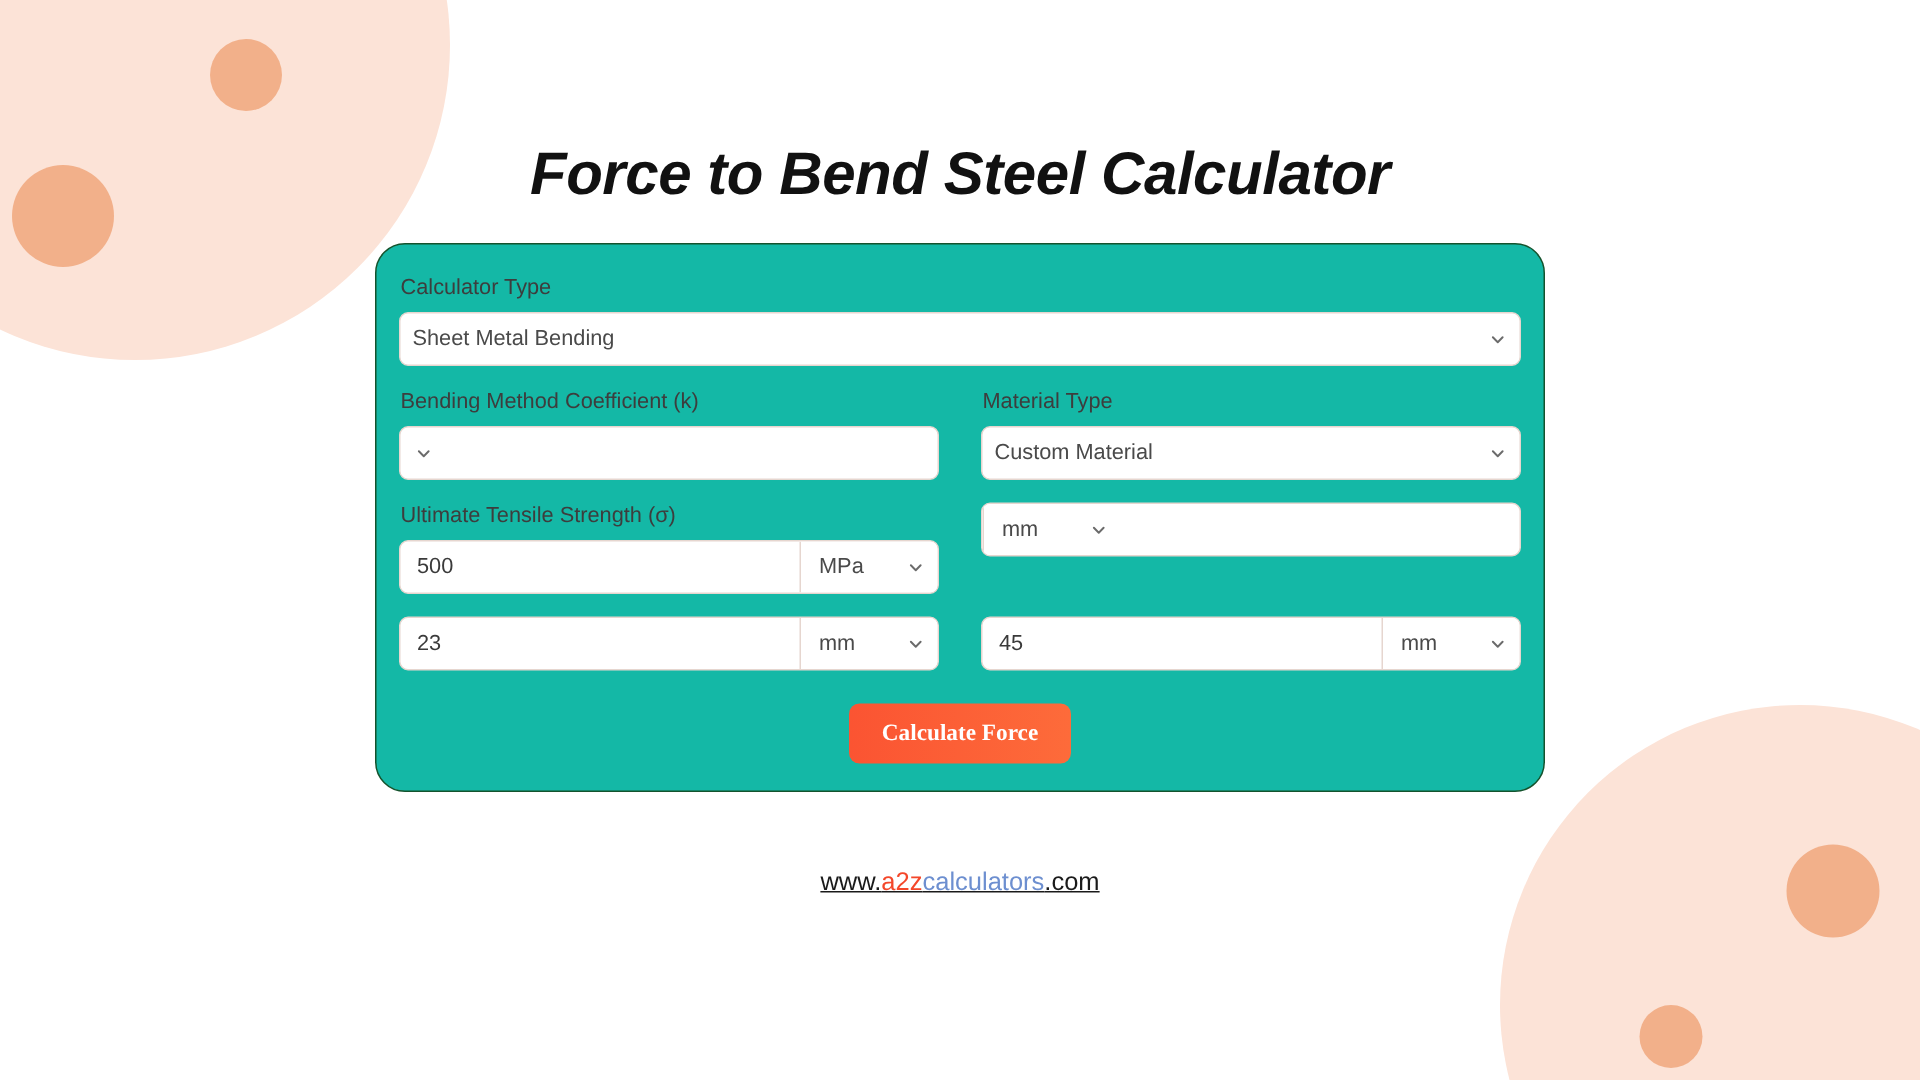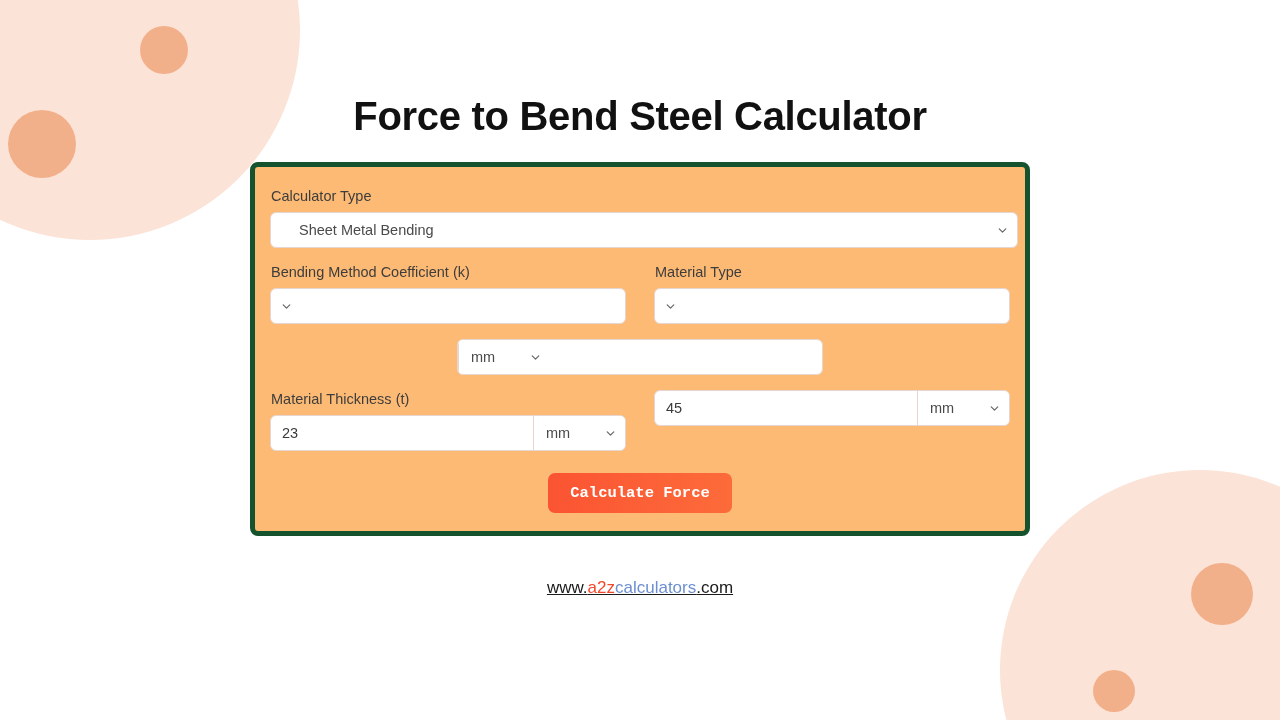--- a/index.html
+++ b/index.html
@@ -57,62 +57,62 @@
     width: 1280px;
   }
   .title {
     text-align: center;
     font-size: 40px;
     font-weight: 700;
     color: #111111;
     margin: 0;
     padding-top: 94px;
     letter-spacing: -0.3px;
+    font-style: italic;
   }
   .card {
     position: absolute;
     left: 250px; top: 162px;
     width: 780px;
-    background: #fdba74;
-    border: 5px solid #14532d;
-    border-radius: 8px;
+    background: #14b8a6;
+    border: 1px solid #14532d;
+    border-radius: 20px;
     padding: 20px 15px 18px 15px;
   }
   .field-label {
     font-size: 14.5px;
     color: #3d3d3d;
     margin: 0 0 7px 1px;
     line-height: 18px;
   }
   .row {
     display: flex;
     gap: 28px;
     margin-top: 15px;
-    justify-content: center;
   }
   .col { width: 366px; }
   .full { width: 748px; }
 
   .control {
     position: relative;
     display: flex;
     align-items: stretch;
     background: #ffffff;
     border: 1px solid #e6d6cf;
     border-radius: 6px;
     height: 36px;
     overflow: hidden;
   }
   .control.select-only { padding: 0; }
 
   .sel-text {
     flex: 1;
     display: flex;
     align-items: center;
-    padding: 0 28px;
+    padding: 0 8px;
     font-size: 14.5px;
     color: #4a4a4a;
     white-space: nowrap;
     overflow: hidden;
   }
   .chev {
     width: 30px;
     display: flex;
     align-items: center;
     justify-content: center;
@@ -145,21 +145,21 @@
   .btn-wrap {
     display: flex;
     justify-content: center;
     margin-top: 22px;
   }
   .calc-btn {
     background: linear-gradient(90deg, #fb5432 0%, #fd6b3a 100%);
     color: #ffffff;
     border: none;
     border-radius: 7px;
-    font-family: Liberation Mono, monospace;
+    font-family: Liberation Serif, serif;
     font-size: 15.5px;
     font-weight: 700;
     padding: 11px 22px;
     cursor: pointer;
   }
 
   .footer {
     position: absolute;
     left: 0; top: 578px;
     width: 1280px;
@@ -207,47 +207,61 @@
             <span class="chev">
               <svg width="13" height="13" viewBox="0 0 24 24" fill="none" stroke="currentColor" stroke-width="2.4" stroke-linecap="round" stroke-linejoin="round">
                   <polyline points="6 9 12 15 18 9"></polyline>
                 </svg>
             </span>
           </div>
         </div>
         <div class="col">
           <div class="field-label">Material Type</div>
           <div class="control select-only">
+            <span class="sel-text">Custom Material</span>
             <span class="chev">
               <svg width="13" height="13" viewBox="0 0 24 24" fill="none" stroke="currentColor" stroke-width="2.4" stroke-linecap="round" stroke-linejoin="round">
                   <polyline points="6 9 12 15 18 9"></polyline>
                 </svg>
             </span>
           </div>
         </div>
       </div>
 
       <div class="row">
         <div class="col">
+          <div class="field-label">Ultimate Tensile Strength (σ)</div>
+          <div class="control">
+            <input class="txt" type="text" value="500" style="">
+            <div class="unit">
+              <span class="sel-text">MPa</span>
+              <span class="chev">
+                <svg width="13" height="13" viewBox="0 0 24 24" fill="none" stroke="currentColor" stroke-width="2.4" stroke-linecap="round" stroke-linejoin="round">
+                    <polyline points="6 9 12 15 18 9"></polyline>
+                  </svg>
+              </span>
+            </div>
+          </div>
+        </div>
+        <div class="col">
           <div class="control">
             <div class="unit">
               <span class="sel-text">mm</span>
               <span class="chev">
                 <svg width="13" height="13" viewBox="0 0 24 24" fill="none" stroke="currentColor" stroke-width="2.4" stroke-linecap="round" stroke-linejoin="round">
                     <polyline points="6 9 12 15 18 9"></polyline>
                   </svg>
               </span>
             </div>
           </div>
         </div>
       </div>
 
       <div class="row">
         <div class="col">
-          <div class="field-label">Material Thickness (t)</div>
           <div class="control">
             <input class="txt" type="text" value="23" style="">
             <div class="unit">
               <span class="sel-text">mm</span>
               <span class="chev">
                 <svg width="13" height="13" viewBox="0 0 24 24" fill="none" stroke="currentColor" stroke-width="2.4" stroke-linecap="round" stroke-linejoin="round">
                     <polyline points="6 9 12 15 18 9"></polyline>
                   </svg>
               </span>
             </div>

